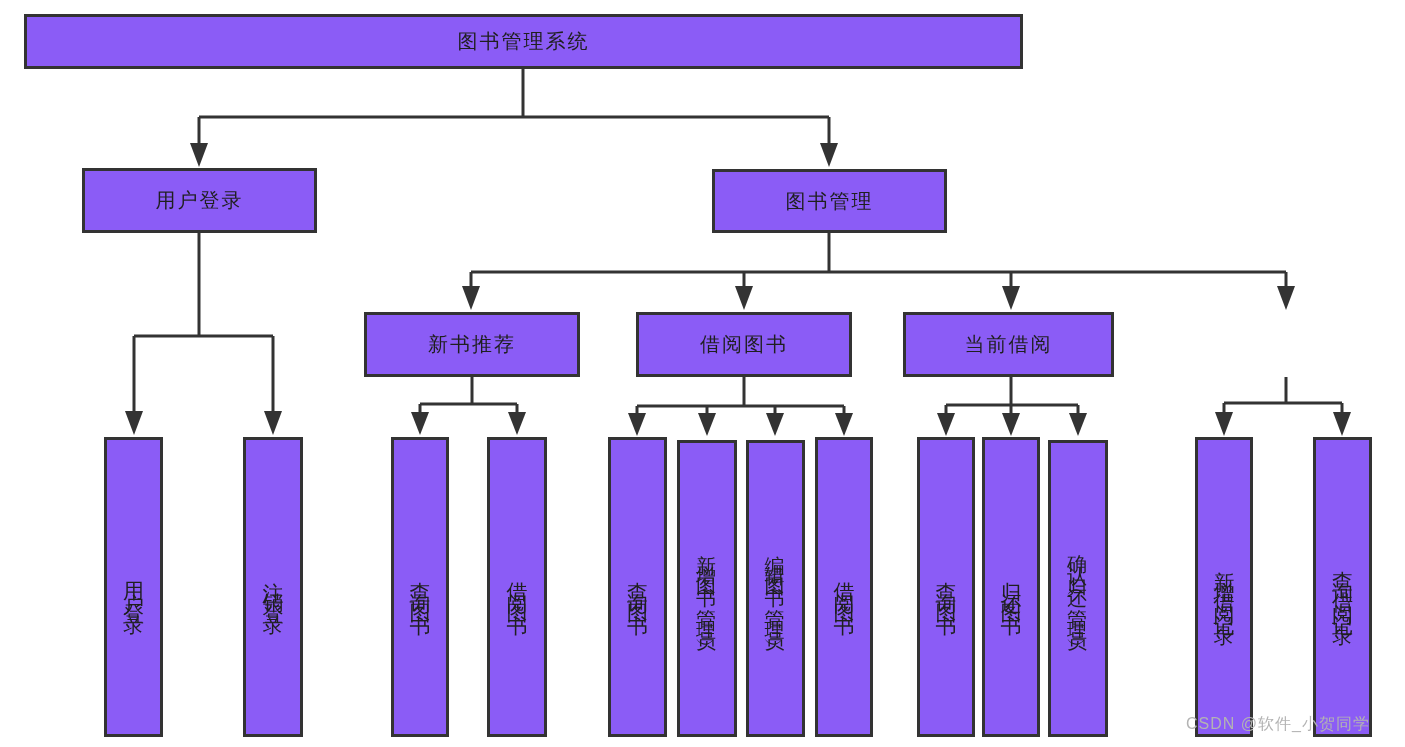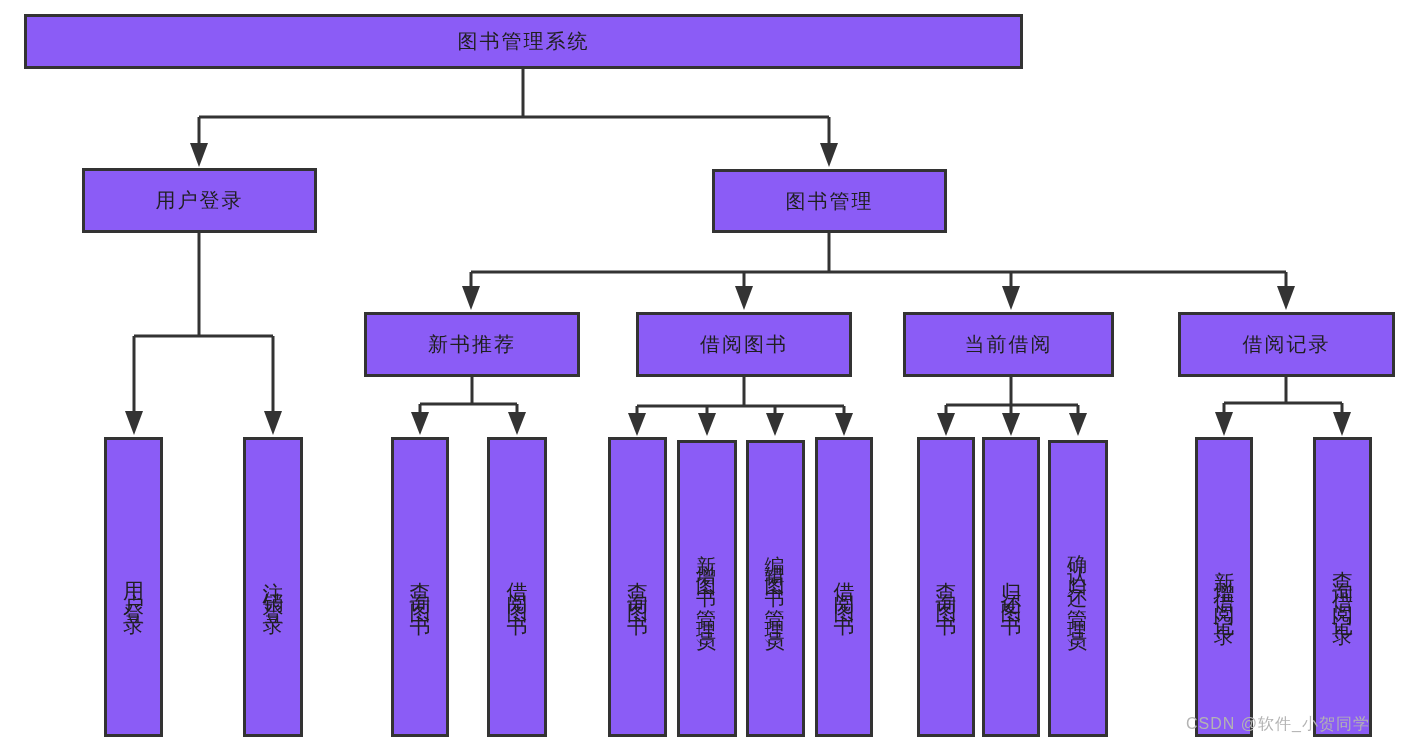--- a/index.html
+++ b/index.html
@@ -133,23 +133,20 @@
 
   <div class="box h" style="left:364px; top:312px; width:216px; height:65px;">
     <span>新书推荐</span>
   </div>
   <div class="box h" style="left:636px; top:312px; width:216px; height:65px;">
     <span>借阅图书</span>
   </div>
   <div class="box h" style="left:903px; top:312px; width:211px; height:65px;">
     <span>当前借阅</span>
   </div>
-  <div class="box h" style="left:1178px; top:312px; width:217px; height:65px;">
-    <span>借阅记录</span>
-  </div>
 
   <div class="box v" style="left:104px; top:437px; width:59px; height:300px;">
     <span class="vtext">用户登录</span>
   </div>
   <div class="box v" style="left:243px; top:437px; width:60px; height:300px;">
     <span class="vtext">注销登录</span>
   </div>
 
   <div class="box v" style="left:391px; top:437px; width:58px; height:300px;">
     <span class="vtext">查询图书</span>

